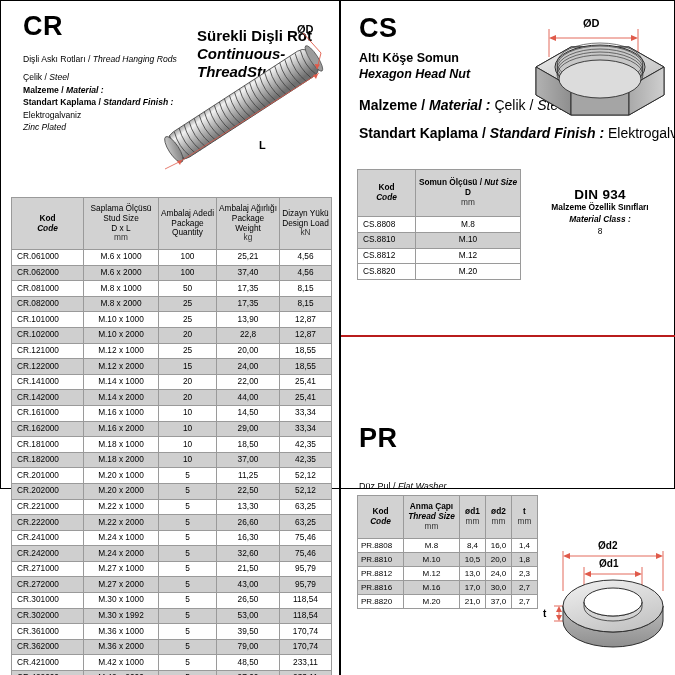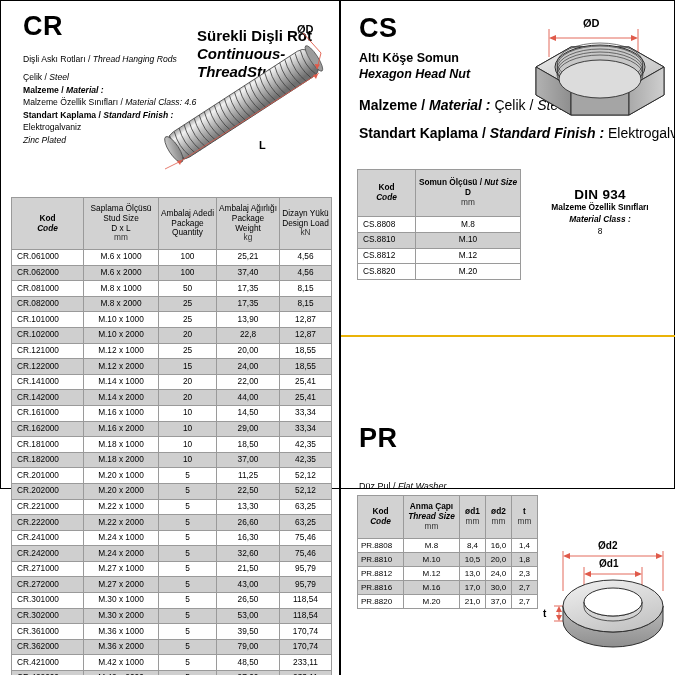--- a/index.html
+++ b/index.html
@@ -8,21 +8,21 @@
     background:#ffffff;
     font-family:"Liberation Sans", sans-serif;
     color:#000;
     overflow:hidden;
   }
   .page{position:relative;width:675px;height:489px;box-sizing:border-box;border:1px solid #000;}
 
   
   .panel{position:absolute;box-sizing:border-box;}
   #panel-cr{left:0;top:0;width:340px;height:675px;border-right:2px solid #000;}
-  #panel-cs{left:340px;top:0;width:335px;height:336px;border-bottom:2px solid #eab308;}
+  #panel-cs{left:340px;top:0;width:335px;height:336px;border-bottom:2px solid #b91c1c;}
   #panel-pr{left:340px;top:336px;width:335px;height:339px;}
 
   .code-title{font-size:27px;font-weight:bold;letter-spacing:.5px;line-height:1;}
   .subt-tr{font-size:12.5px;font-weight:bold;line-height:1.25;}
   .subt-en{font-size:12.5px;font-weight:bold;font-style:italic;line-height:1.25;}
   .b{font-weight:bold;}
   .i{font-style:italic;}
   .bi{font-weight:bold;font-style:italic;}
 
   
@@ -110,24 +110,20 @@
         <span class="i">Thread Hanging Rods</span>
       </div>
       <div style="height:6px"></div>
       <div class="line">
         <span>Çelik /</span>
         <span class="i">Steel</span>
       </div>
       <div class="line">
         <span class="b">Malzeme /</span>
         <span class="bi">Material :</span>
-      </div>
-      <div class="line">
-        <span>Malzeme Özellik Sınıfları /</span>
-        <span class="i">Material Class: 4.6</span>
       </div>
       <div class="line">
         <span class="b">Standart Kaplama /</span>
         <span class="bi">Standard Finish :</span>
       </div>
       <div class="line">Elektrogalvaniz</div>
       <div class="line i">Zinc Plated</div>
     </div>
 
     <div id="cr-fig-label">
@@ -394,21 +390,21 @@
           </tr>
           <tr>
             <td class="code">CR.301000</td>
             <td>M.30 x 1000</td>
             <td>5</td>
             <td>26,50</td>
             <td>118,54</td>
           </tr>
           <tr class="alt">
             <td class="code">CR.302000</td>
-            <td>M.30 x 2000</td>
+            <td>M.30 x 1992</td>
             <td>5</td>
             <td>53,00</td>
             <td>118,54</td>
           </tr>
           <tr>
             <td class="code">CR.361000</td>
             <td>M.36 x 1000</td>
             <td>5</td>
             <td>39,50</td>
             <td>170,74</td>

